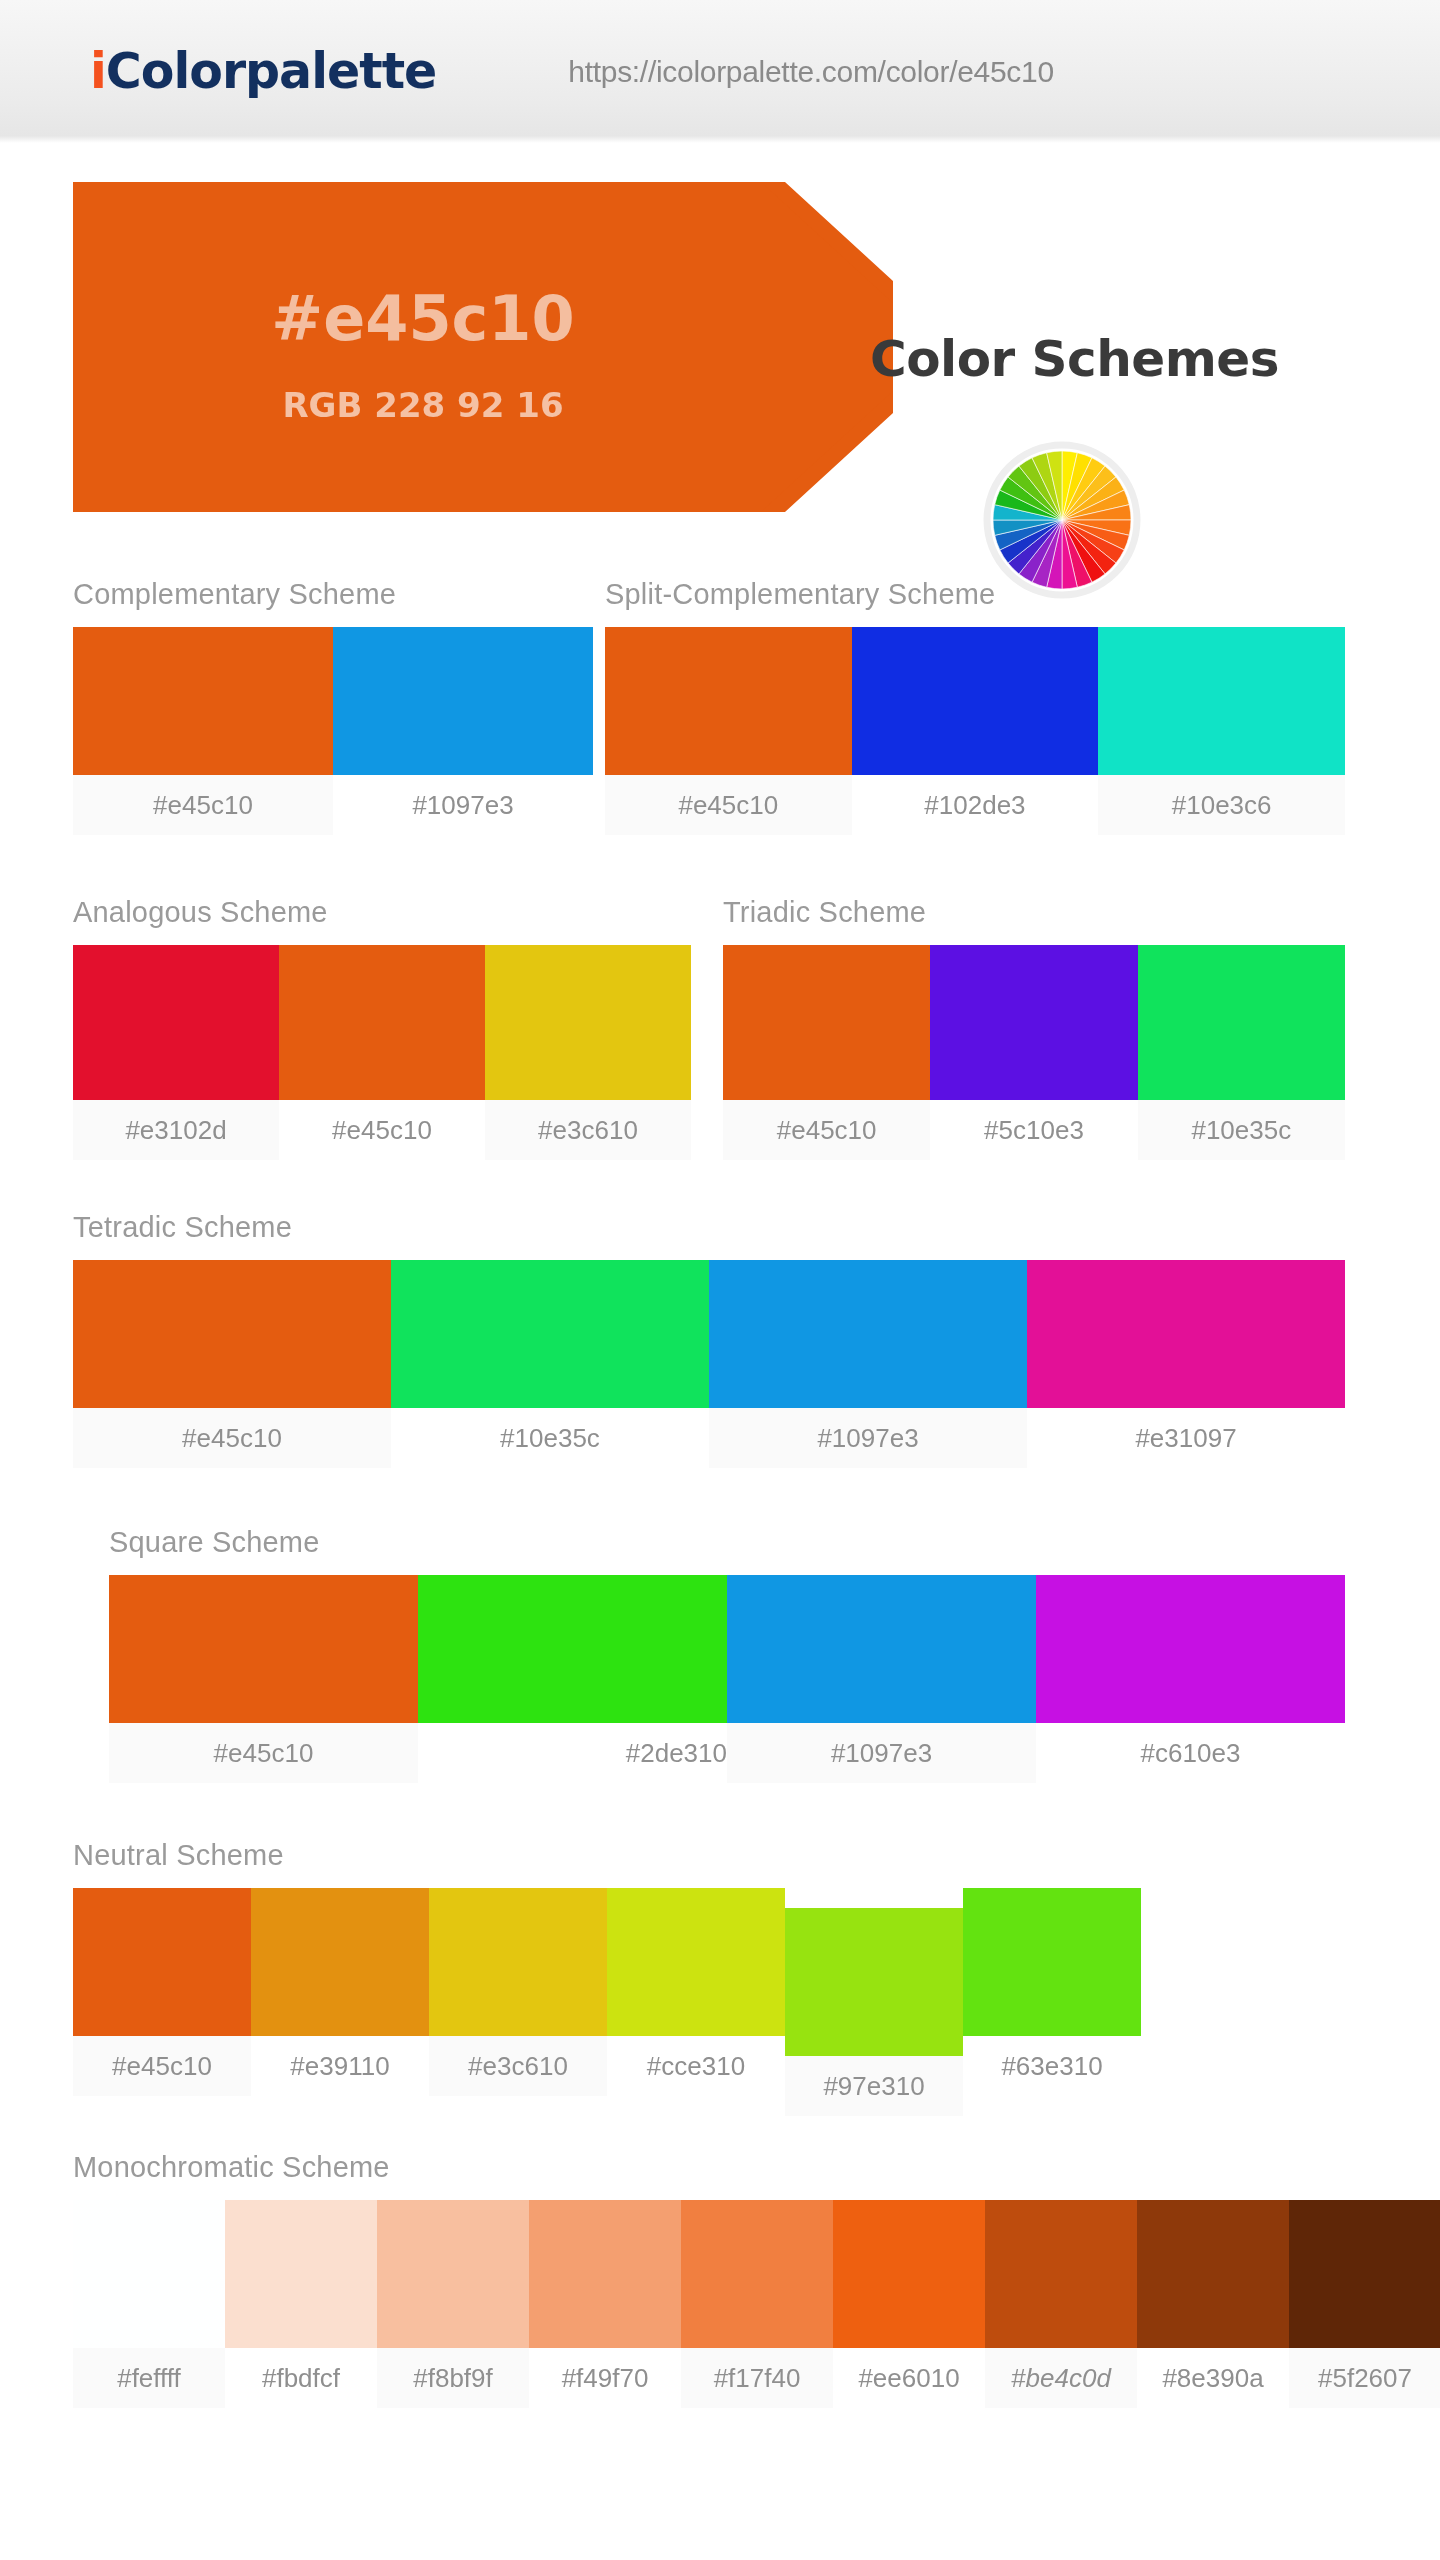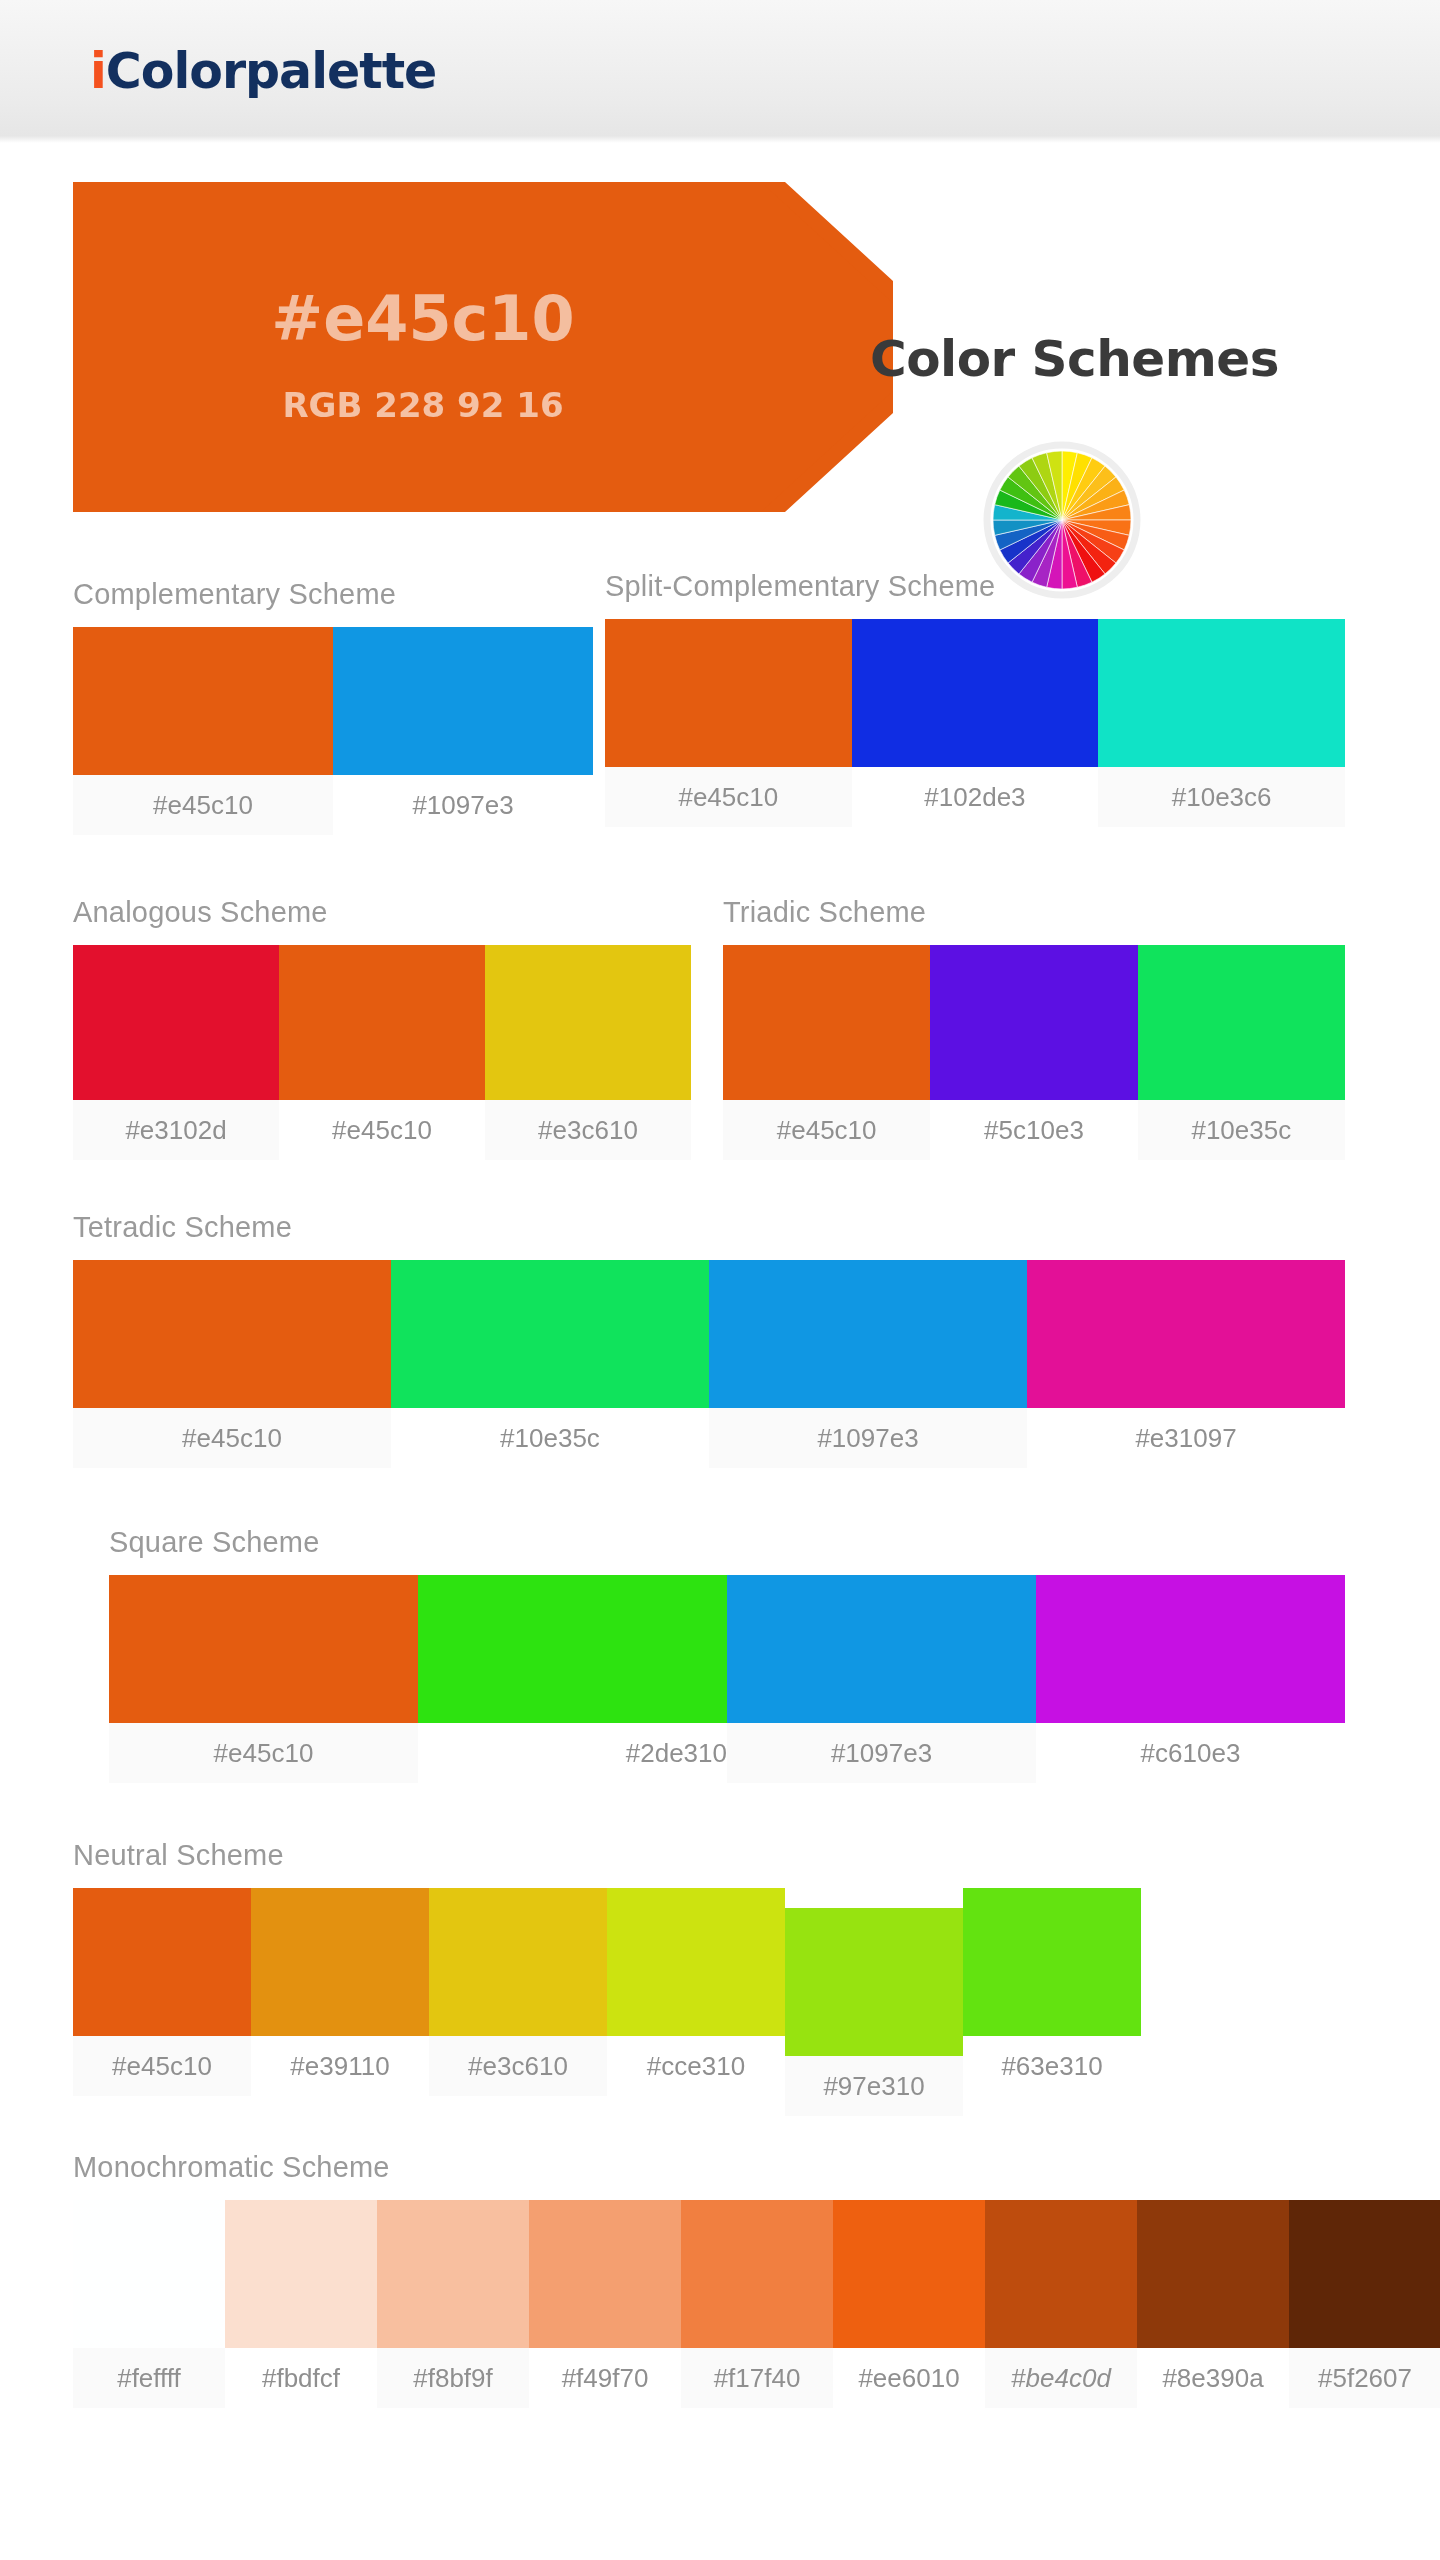--- a/index.html
+++ b/index.html
@@ -119,20 +119,21 @@
   .tint-a { background: #fafafa; }
   .tint-b { background: #ffffff; }
 </style>
 </head>
 <body>
 
 <div class="site-header">
   <div class="brand">
     <span class="brand-i">i</span><span class="brand-rest">Colorpalette</span>
   </div>
+  <div class="page-url">https://icolorpalette.com/color/e45c10</div>
 </div>
 
 <div class="hero">
 
   <svg class="hero-arrow" width="820" height="330" viewBox="0 0 820 330">
     <polygon id="arrowMain" points="0,0 700,0 880,165 700,330 0,330" fill="#e45c10"></polygon>
     <polygon id="arrowChev" points="712,0 892,165 712,330 688,330 868,165 688,0" fill="#e45c10"></polygon>
   </svg>
 
   <div class="hero-hex-text">
@@ -184,21 +185,21 @@
         <div class="swatch-col" style="width: 260px;">
           <div class="swatch-chip" style="height: 148px; background: rgb(228, 92, 16);"></div>
           <div class="swatch-label tint-a">#e45c10</div>
         </div>
         <div class="swatch-col" style="width: 260px;">
           <div class="swatch-chip" style="height: 148px; background: rgb(16, 151, 227);"></div>
           <div class="swatch-label tint-b">#1097e3</div>
         </div>
       </div>
     </div>
-    <div class="scheme-block" style="left: 605px; top: 24px; width: 740px;">
+    <div class="scheme-block" style="left: 605px; top: 32px; width: 740px;">
       <div class="scheme-title">Split-Complementary Scheme</div>
       <div class="swatch-row">
         <div class="swatch-col" style="width: 246.667px;">
           <div class="swatch-chip" style="height: 148px; background: rgb(228, 92, 16);"></div>
           <div class="swatch-label tint-a">#e45c10</div>
         </div>
         <div class="swatch-col" style="width: 246.667px;">
           <div class="swatch-chip" style="height: 148px; background: rgb(16, 45, 227);"></div>
           <div class="swatch-label tint-b">#102de3</div>
         </div>

